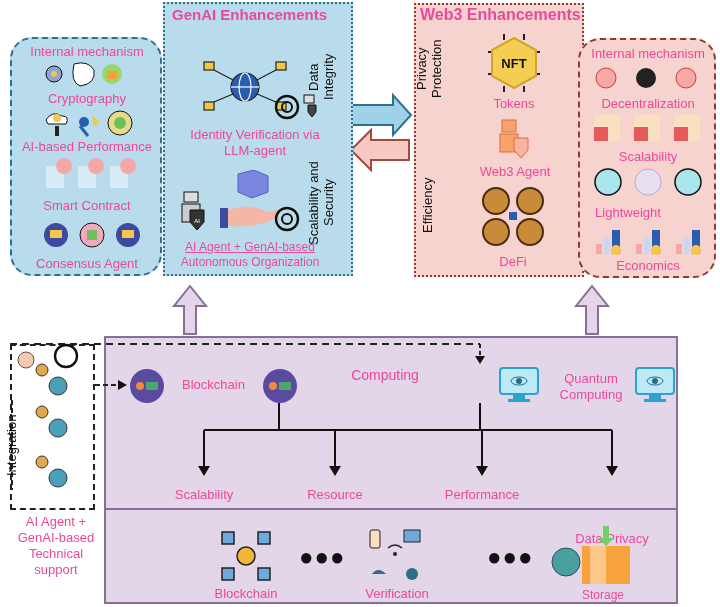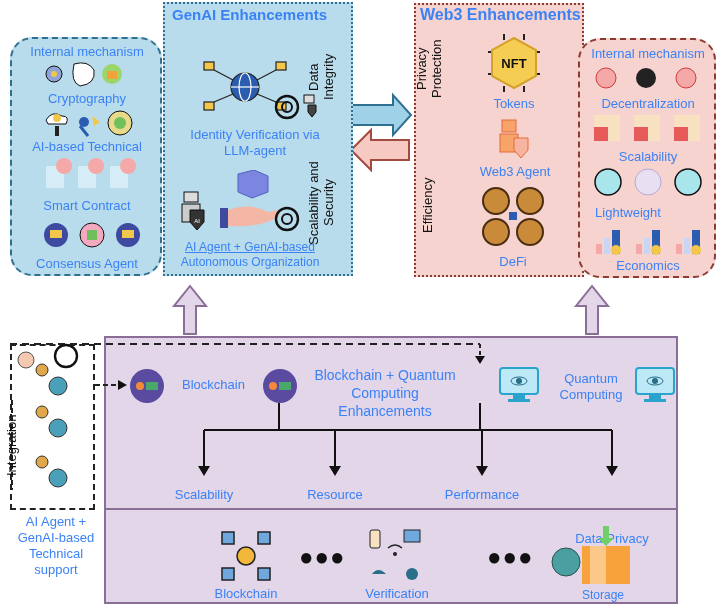--- a/index.html
+++ b/index.html
@@ -1,19 +1,19 @@
 <!DOCTYPE html>
 <html><head>
 <meta charset="utf-8">
 <style>
   html, body { margin:0; padding:0; background:#ffffff; }
   body { width:720px; height:607px; position:relative; overflow:hidden;
          font-family:"Liberation Sans", sans-serif; color:#111; }
   .abs { position:absolute; }
-  .lbl { position:absolute; font-size:13px; white-space:nowrap; text-align:center; color:#3b82f6; }
+  .lbl { position:absolute; font-size:13px; white-space:nowrap; text-align:center; color:#ec4899; }
   .lbl-sm { font-size:12px; }
   .vert { position:absolute; writing-mode:vertical-rl; transform:rotate(180deg); font-size:13px; text-align:center; line-height:15px; color:#111; }
   .icon { position:absolute; }
   svg { display:block; }
 
   
   #genai-panel { left:163px; top:2px; width:190px; height:274px; background:#b8dcec; border:2px dotted #2f6f8f; box-sizing:border-box; }
   #genai-internal { left:10px; top:37px; width:152px; height:239px; background:#b8dcec; border:2.5px dashed #2f6f8f; border-radius:22px; box-sizing:border-box; }
   #web3-panel { left:414px; top:3px; width:170px; height:274px; background:#f7d3cf; border:2px dotted #8c3b32; box-sizing:border-box; }
   #web3-internal { left:578px; top:38px; width:138px; height:240px; background:#f7d3cf; border:2.5px dashed #8c3b32; border-radius:22px; box-sizing:border-box; }
@@ -100,21 +100,21 @@
 <svg class="icon" style="left:44px;top:108px;" width="100" height="30">
   <path d="M2 12 Q8 2 18 8 Q26 8 22 16 L4 16 Z" fill="#fff" stroke="#111"></path>
     <circle cx="13" cy="10" r="4" fill="#f2c74a"></circle>
   <rect x="11" y="18" width="4" height="10" fill="#222"></rect>
   <circle cx="40" cy="14" r="5" fill="#2a5db0"></circle>
     <path d="M36 18 L44 28" stroke="#2a5db0" stroke-width="3"></path>
   <path d="M48 8 L56 14 L50 18 Z" fill="#f2c74a"></path>
   <circle cx="76" cy="15" r="12" fill="#e9d98a" stroke="#111"></circle>
     <circle cx="76" cy="15" r="6" fill="#6fbf5a"></circle>
 </svg>
-<div class="lbl" style="left:14px;top:139px;width:146px;">AI-based Technical</div>
+<div class="lbl" style="left:14px;top:139px;width:146px;">AI-based Performance</div>
 
 <svg class="icon" style="left:44px;top:156px;" width="100" height="34">
   <rect x="2" y="10" width="18" height="22" fill="#d6ecf7"></rect>
     <circle cx="20" cy="10" r="8" fill="#f4a9a8"></circle>
   <rect x="34" y="10" width="18" height="22" fill="#d6ecf7"></rect>
     <circle cx="52" cy="10" r="8" fill="#f4a9a8"></circle>
   <rect x="66" y="10" width="18" height="22" fill="#d6ecf7"></rect>
     <circle cx="84" cy="10" r="8" fill="#f4a9a8"></circle>
 </svg>
 <div class="lbl" style="left:14px;top:198px;width:146px;">Smart Contract</div>
@@ -253,23 +253,21 @@
     <rect x="17" y="14" width="12" height="8" fill="#4aa86a"></rect>
 </svg>
 <div class="lbl" style="left:182px;top:377px;">Blockchain</div>
 <svg class="icon" style="left:262px;top:368px;" width="36" height="36">
   <circle cx="18" cy="18" r="17" fill="#5a4aa0"></circle>
     <circle cx="11" cy="18" r="4" fill="#f28a3a"></circle>
     <rect x="17" y="14" width="12" height="8" fill="#4aa86a"></rect>
 </svg>
 
 <div class="lbl" style="left:305px;top:366px;width:160px;font-size:14px;line-height:18px;">
-  <div>Blockchain + Quantum</div>
   <div>Computing</div>
-  <div>Enhancements</div>
 </div>
 
 <svg class="icon" style="left:498px;top:366px;" width="42" height="38">
   <rect x="2" y="2" width="38" height="26" rx="3" fill="#bde8f5" stroke="#2aa4cc" stroke-width="2"></rect>
   <ellipse cx="21" cy="15" rx="8" ry="4" fill="none" stroke="#2a6f8a"></ellipse>
     <circle cx="21" cy="15" r="3" fill="#2a6f8a"></circle>
   <rect x="15" y="29" width="12" height="4" fill="#2aa4cc"></rect>
     <rect x="10" y="33" width="22" height="3" fill="#2aa4cc"></rect>
 </svg>
 <div class="lbl" style="left:556px;top:371px;width:70px;line-height:16px;">

